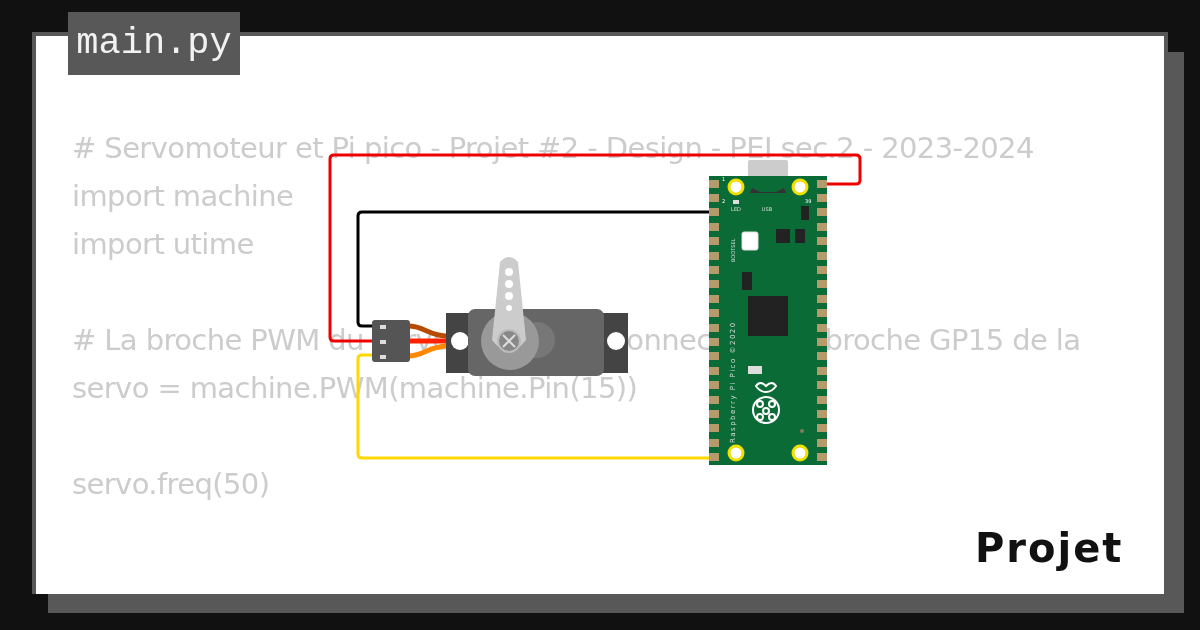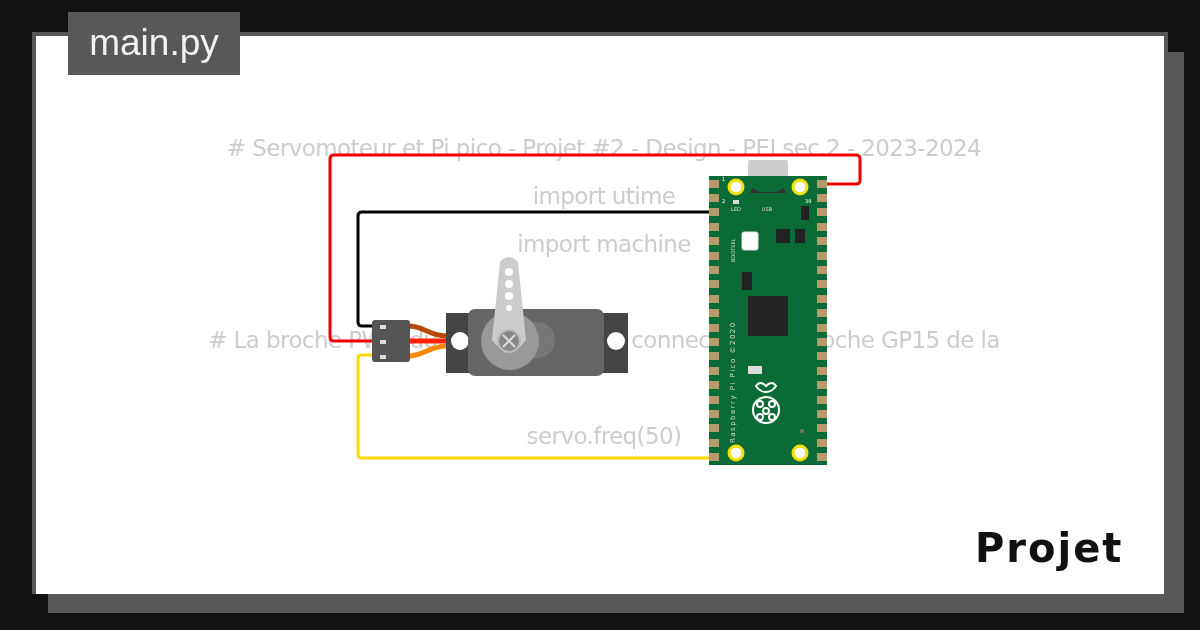--- a/index.html
+++ b/index.html
@@ -1,35 +1,36 @@
 <!DOCTYPE html>
 <html><head>
 <meta charset="utf-8">
 <style>
   html, body { margin:0; padding:0; }
   body { width:1200px; height:630px; background:#111111; position:relative; overflow:hidden; font-family:"DejaVu Sans", sans-serif; }
   .shadow { position:absolute; left:48px; top:52px; width:1136px; height:561px; background:#585858; }
   .panel { position:absolute; left:32px; top:32px; width:1128px; height:558px; background:#ffffff; border:4px solid #585858; border-bottom:none; overflow:hidden; }
-  .tab { position:absolute; left:68px; top:12px; width:172px; height:63px; background:#585858; color:#f2f2f2; font-size:37px; line-height:62px; text-align:center; z-index:5; font-family:Liberation Sans, sans-serif; }
+  .tab { position:absolute; left:68px; top:12px; width:172px; height:63px; background:#585858; color:#f2f2f2; font-size:37px; line-height:62px; text-align:center; z-index:5; font-family:Liberation Mono, monospace; }
   .code { position:absolute; left:36px; top:88px; width:1064px; overflow:hidden; }
-  .code .line { height:48px; line-height:48px; font-size:23px; color:#cccccc; white-space:nowrap; font-family:"DejaVu Sans", sans-serif; letter-spacing:-0.6px;text-align:center; }
+  .code .line { height:48px; line-height:48px; font-size:29px; color:#cccccc; white-space:nowrap; font-family:"DejaVu Sans", sans-serif; letter-spacing:-0.6px; }
   .diagram { position:absolute; left:0; top:0; width:1200px; height:630px; }
   .logo { position:absolute; left:975px; top:525px; font-size:40px; font-weight:bold; color:#111; letter-spacing:2px; font-family:"DejaVu Sans", sans-serif; }
 </style>
 </head>
 <body>
 
 <div class="shadow"></div>
 <div class="panel">
   <div class="code">
     <div class="line"># Servomoteur et Pi pico - Projet #2 - Design - PEI sec.2 - 2023-2024</div>
+    <div class="line">import machine</div>
     <div class="line">import utime</div>
-    <div class="line">import machine</div>
     <div class="line"></div>
     <div class="line"># La broche PWM du servomoteur est connectée à la broche GP15 de la</div>
+    <div class="line">servo = machine.PWM(machine.Pin(15))</div>
     <div class="line"></div>
     <div class="line">servo.freq(50)</div>
   </div>
 </div>
 <div class="tab">main.py</div>
 
 <svg class="diagram" viewBox="0 0 1200 630" xmlns="http://www.w3.org/2000/svg">
 
   <g fill="none" stroke-linejoin="round" stroke-linecap="round">
     <path d="M818 184 H856 Q860 184 860 180 V159 Q860 155 856 155 H334 Q330 155 330 159 V337 Q330 341 334 341 H378" stroke="#ee0000" stroke-width="3"></path>

